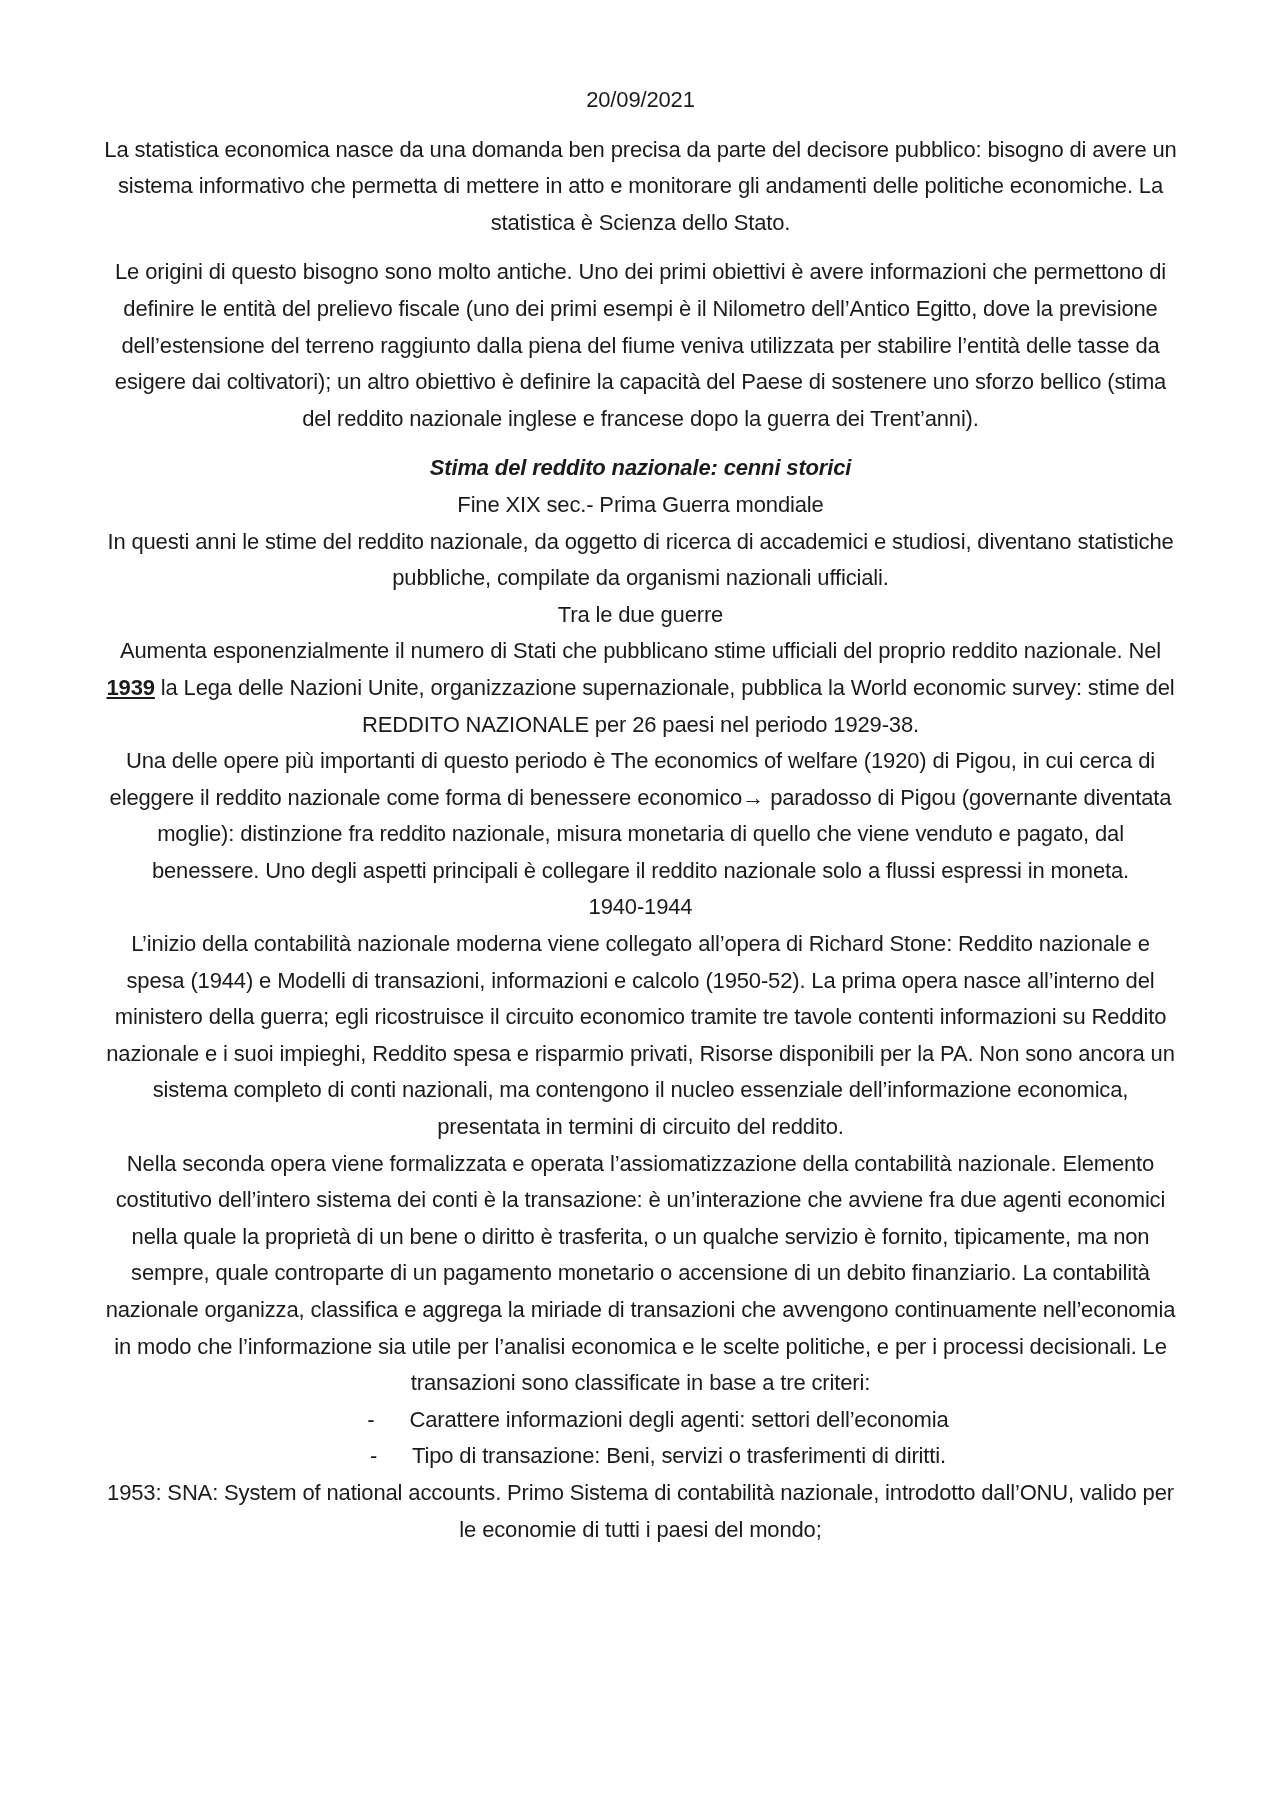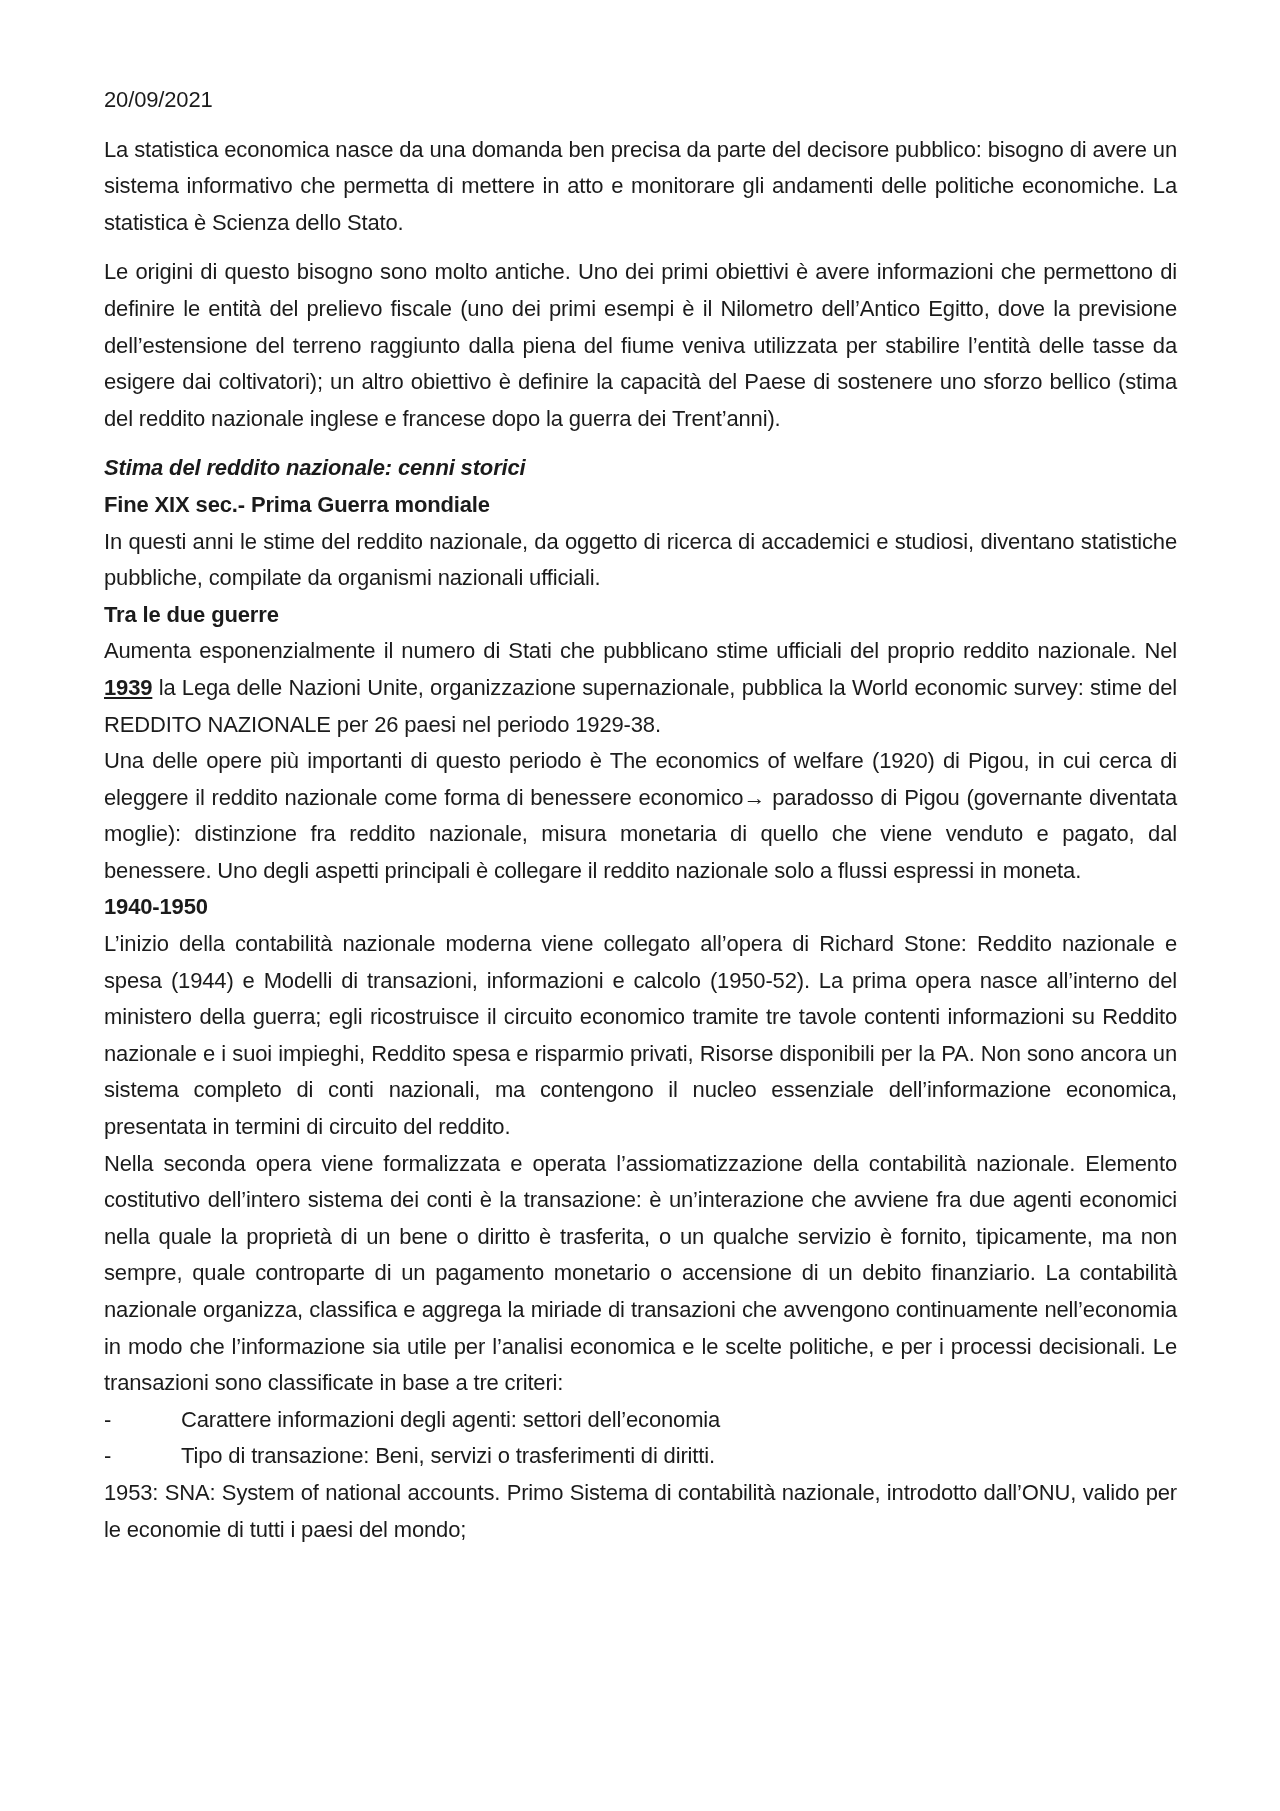--- a/index.html
+++ b/index.html
@@ -18,24 +18,25 @@
     position: absolute;
     left: 104px;
     top: 82px;
     width: 1073px;
   }
   .page p {
     margin: 0;
     font-size: 22px;
     line-height: 36.6px;
     letter-spacing: -0.15px;
+    text-align: center;
   }
   .body { text-align: justify; }
   .sp   { margin-bottom: 13px !important; }
-  .hb   { font-weight: bold; }
+  .hb   { font-weight: normal; }
   .hi   { font-style: italic; font-weight: bold; }
   
   .i { }
   .u { text-decoration: underline; font-weight: bold; }
   .arrow { letter-spacing: 0; }
   .dash { display: inline-block; width: 77px; }
 </style>
 </head>
 <body>
 
@@ -52,21 +53,21 @@
   <p class="hb"><span>Fine XIX sec.- Prima Guerra mondiale</span></p>
 
   <p class="body"><span>In questi anni le stime del reddito nazionale, da oggetto di ricerca di accademici e studiosi, diventano statistiche pubbliche, compilate da organismi nazionali ufficiali.</span></p>
 
   <p class="hb"><span>Tra le due guerre</span></p>
 
   <p class="body"><span>Aumenta esponenzialmente il numero di Stati che pubblicano stime ufficiali del proprio reddito nazionale. Nel </span><span class="u">1939</span><span> la Lega delle Nazioni Unite, organizzazione supernazionale, pubblica la </span><span class="i">World economic survey</span><span>: stime del REDDITO NAZIONALE per 26 paesi nel periodo 1929-38.</span></p>
 
   <p class="body"><span>Una delle opere più importanti di questo periodo è </span><span class="i">The economics of welfare</span><span> (1920) di Pigou, in cui cerca di eleggere il reddito nazionale come forma di benessere economico</span><span class="arrow">→</span><span> paradosso di Pigou (governante diventata moglie): distinzione fra reddito nazionale, misura monetaria di quello che viene venduto e pagato, dal benessere. Uno degli aspetti principali è collegare il reddito nazionale solo a flussi espressi in moneta.</span></p>
 
-  <p class="hb"><span>1940-1950</span></p>
+  <p class="hb"><span>1940-1944</span></p>
 
   <p class="body"><span>L’inizio della contabilità nazionale moderna viene collegato all’opera di Richard Stone: </span><span class="i">Reddito nazionale e spesa</span><span> (1944) e </span><span class="i">Modelli di transazioni, informazioni e calcolo</span><span> (1950-52). La prima opera nasce all’interno del ministero della guerra; egli ricostruisce il circuito economico tramite tre tavole contenti informazioni su Reddito nazionale e i suoi impieghi, Reddito spesa e risparmio privati, Risorse disponibili per la PA. Non sono ancora un sistema completo di conti nazionali, ma contengono il nucleo essenziale dell’informazione economica, presentata in termini di circuito del reddito.</span></p>
 
   <p class="body"><span>Nella seconda opera viene formalizzata e operata l’assiomatizzazione della contabilità nazionale. Elemento costitutivo dell’intero sistema dei conti è la transazione: è un’interazione che avviene fra due agenti economici nella quale la proprietà di un bene o diritto è trasferita, o un qualche servizio è fornito, tipicamente, ma non sempre, quale controparte di un pagamento monetario o accensione di un debito finanziario. La contabilità nazionale organizza, classifica e aggrega la miriade di transazioni che avvengono continuamente nell’economia in modo che l’informazione sia utile per l’analisi economica e le scelte politiche, e per i processi decisionali. Le transazioni sono classificate in base a tre criteri:</span></p>
 
   <p class="body"><span class="dash">-</span><span>Carattere informazioni degli agenti: settori dell’economia</span></p>
 
 
   <p class="body"><span class="dash">-</span><span>Tipo di transazione: Beni, servizi o trasferimenti di diritti.</span></p>
 

